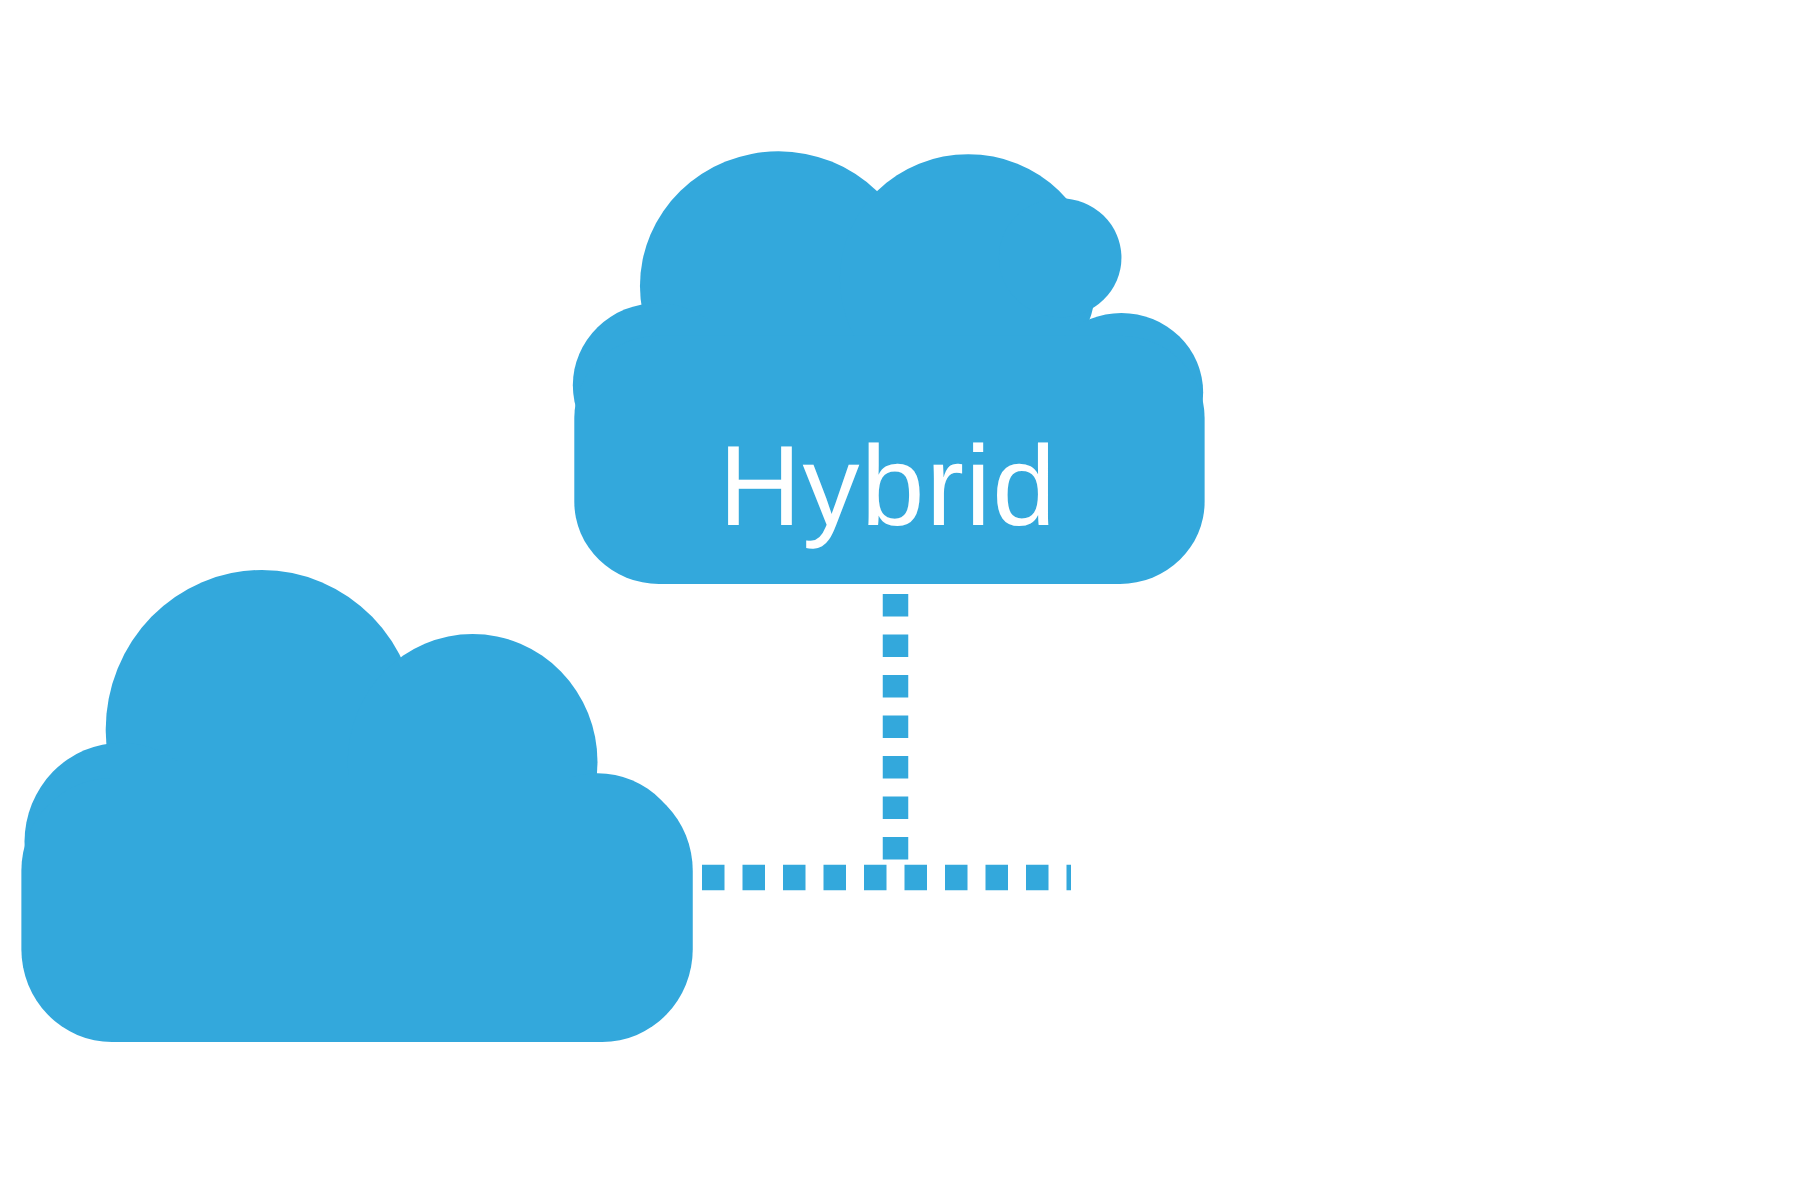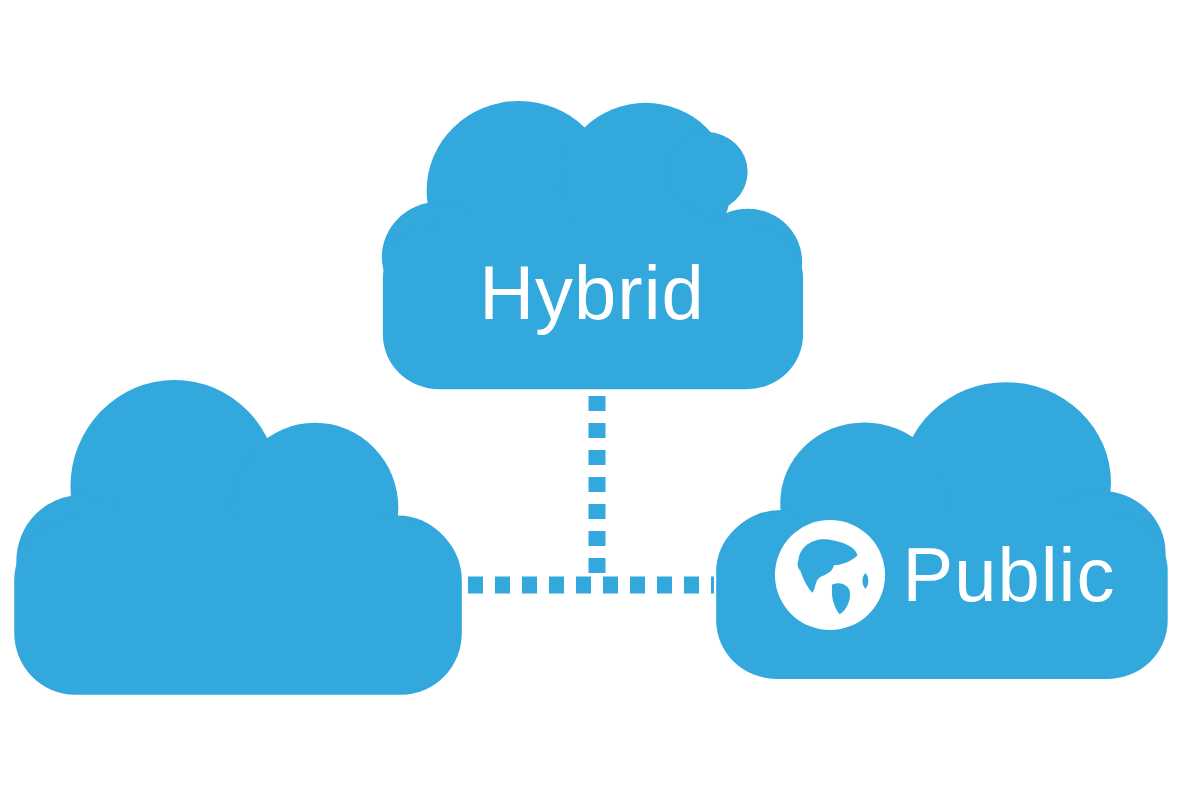--- a/index.html
+++ b/index.html
@@ -29,20 +29,21 @@
   }
   .cloud-content {
     position: absolute;
     left: 0;
     right: 0;
     display: flex;
     align-items: center;
     justify-content: center;
     gap: 14px;
     color: #ffffff;
+    margin-top: 32px;
   }
   .cloud-label {
     font-size: 76px;
     font-weight: 400;
     line-height: 1;
     letter-spacing: 1px;
     white-space: nowrap;
   }
   .cloud-hybrid { left: 378px; top: 82px; width: 428px; height: 312px; }
   .cloud-hybrid .cloud-content { top: 173px; }
@@ -95,36 +96,14 @@
       <g fill="#33A8DC">
         <circle cx="160" cy="130" r="100"></circle>
         <circle cx="295" cy="150" r="80"></circle>
         <circle cx="70" cy="200" r="62"></circle>
         <circle cx="375" cy="215" r="58"></circle>
         <rect x="6" y="160" width="430" height="165" rx="58"></rect>
       </g>
     </svg>
   </div>
 
-  <div class="cloud cloud-public">
-    <svg class="cloud-shape mirrored" viewBox="0 0 440 330" preserveAspectRatio="none" aria-hidden="true">
-      <g fill="#33A8DC">
-        <circle cx="160" cy="130" r="100"></circle>
-        <circle cx="295" cy="150" r="80"></circle>
-        <circle cx="70" cy="200" r="62"></circle>
-        <circle cx="375" cy="215" r="58"></circle>
-        <rect x="6" y="160" width="430" height="165" rx="58"></rect>
-      </g>
-    </svg>
-    <div class="cloud-content">
-      <svg class="icon-box" width="118" height="118" viewBox="0 0 120 120" aria-hidden="true">
-        <circle cx="60" cy="60" r="56" fill="#ffffff"></circle>
-        <g fill="#33A8DC">
-          <path d="M28 44 C30 30 44 22 58 24 C74 26 86 32 88 40 C80 48 70 50 64 50 C62 58 54 60 50 62 C44 66 46 74 42 78 C36 72 32 62 30 56 C26 52 27 48 28 44 Z"></path>
-          <path d="M62 70 C70 66 78 70 80 76 C82 86 76 96 70 100 C66 96 62 86 62 78 Z"></path>
-          <path d="M96 58 C100 62 100 70 96 74 C92 70 92 62 96 58 Z"></path>
-        </g>
-      </svg>
-      <span class="cloud-label">Public</span>
-    </div>
-  </div>
 
 </div>
 
 </body></html>

